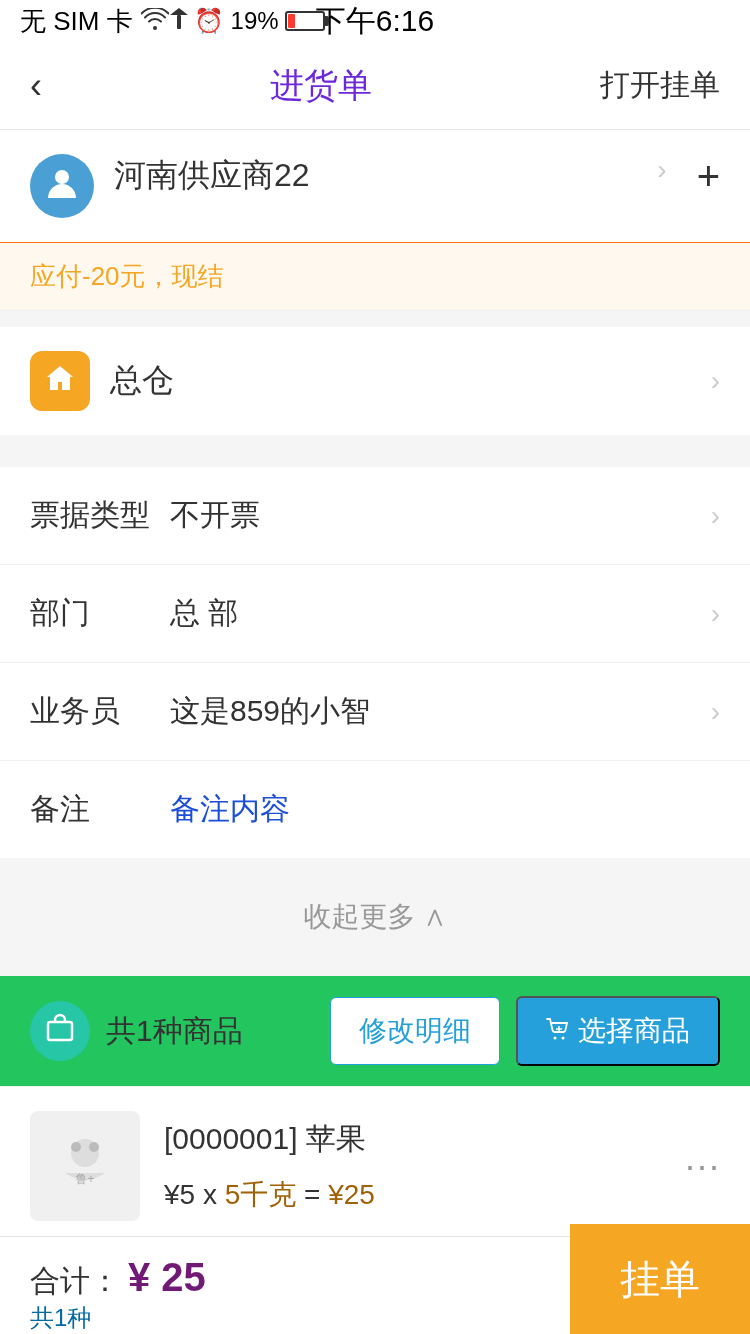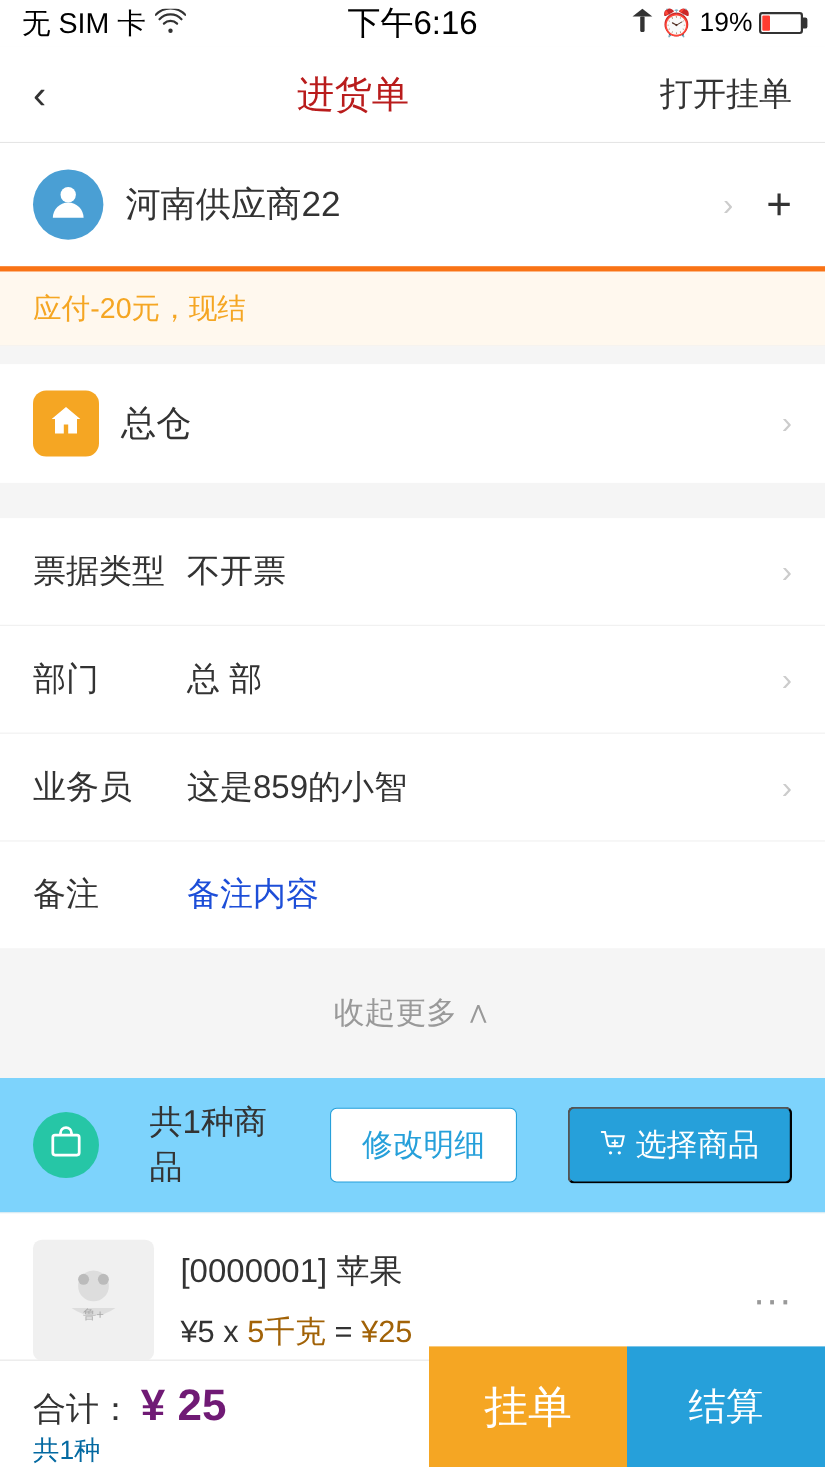--- a/index.html
+++ b/index.html
@@ -12,21 +12,20 @@
       position: relative;
       overflow-x: hidden;
     }
 
     
     .status-bar {
       height: 42px;
       background: #fff;
       display: flex;
       align-items: center;
-      justify-content: space-between;
       padding: 0 20px;
       font-size: 26px;
     }
     .status-left {
       display: flex;
       align-items: center;
       gap: 8px;
       font-size: 26px;
     }
     .status-center {
@@ -82,21 +81,21 @@
       border-bottom: 1px solid #e5e5e5;
     }
     .nav-back {
       font-size: 36px;
       color: #333;
       cursor: pointer;
     }
     .nav-title {
       font-size: 34px;
       font-weight: 500;
-      color: #b91c1c;
+      color: #6d28d9;
     }
     .nav-action {
       font-size: 30px;
       color: #333;
       text-align: center;
     }
 
     
     .content {
       padding-bottom: 110px;
@@ -108,23 +107,22 @@
       margin-bottom: 16px;
     }
 
     
     .supplier-section {
       background: #fff;
       margin-bottom: 0;
     }
     .supplier-row {
       display: flex;
-      align-items: center;
       padding: 24px 30px;
-      border-bottom: 5px solid #f97316;
+      border-bottom: 1px solid #f97316;
     }
     .supplier-avatar {
       width: 64px;
       height: 64px;
       border-radius: 50%;
       background: #4a9fd4;
       display: flex;
       align-items: center;
       justify-content: center;
       margin-right: 20px;
@@ -227,26 +225,25 @@
     .collapse-row {
       background: #f5f5f5;
       text-align: center;
       padding: 24px;
       font-size: 28px;
       color: #999;
     }
 
     
     .product-header {
-      background: #7dd3fc;
+      background: #22c55e;
       display: flex;
       align-items: center;
       padding: 20px 30px;
       border-bottom: 1px solid #f0f0f0;
-      gap: 30px;
     }
     .product-icon {
       width: 60px;
       height: 60px;
       background: #26c6a6;
       border-radius: 50%;
       display: flex;
       align-items: center;
       justify-content: center;
       margin-right: 16px;
@@ -553,14 +550,13 @@
 
 <div class="bottom-bar">
   <div class="total-section">
     <div class="total-label">
       <span>合计：</span>
       <span class="total-amount">¥ 25</span>
     </div>
     <div class="total-count">共1种</div>
   </div>
   <div class="btn-hang">挂单</div>
-  <div class="btn-checkout">结算</div>
 </div>
 
 </body></html>

